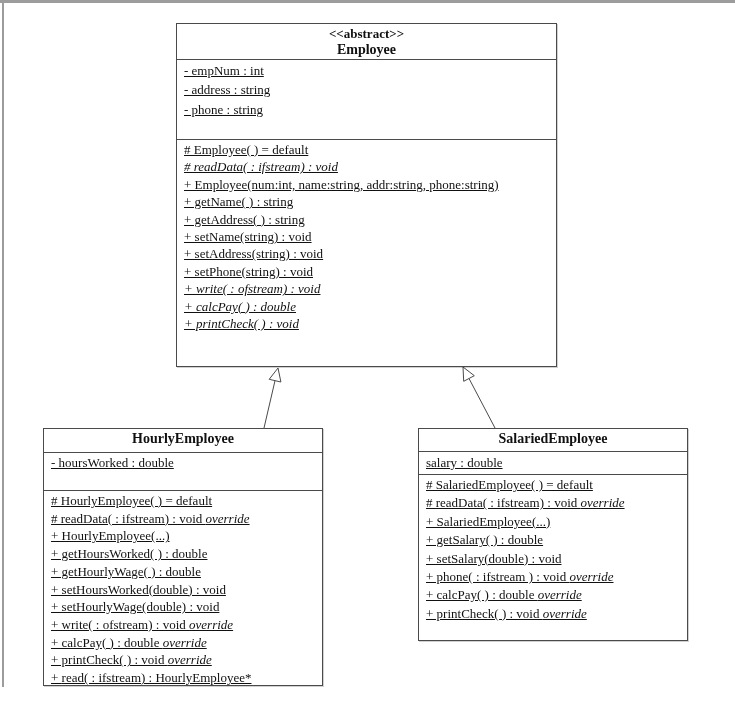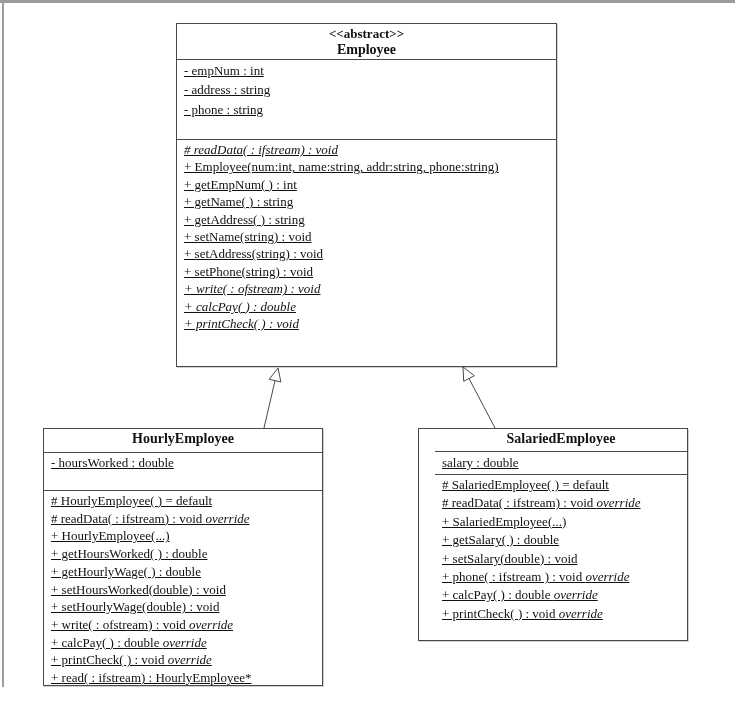--- a/index.html
+++ b/index.html
@@ -35,21 +35,21 @@
   #box-employee .attrs   { height:78px; line-height:19.4px; }
   #box-employee .methods { height:227px; line-height:17.4px; }
 
   
   #box-hourly { left:43px; top:428px; width:280px; height:258px; }
   #box-hourly .title   { height:21px; }
   #box-hourly .attrs   { height:36px; line-height:17.8px; }
   #box-hourly .methods { height:196px; line-height:17.7px; }
 
   
-  #box-salaried { left:418px; top:428px; width:270px; height:213px;padding-left:16px; }
+  #box-salaried { left:418px; top:428px; width:270px; height:213px; }
   #box-salaried .title   { height:20px; }
   #box-salaried .attrs   { height:21px; line-height:19px; }
   #box-salaried .methods { height:167px; line-height:18.4px; }
 
   #relations { position:absolute; left:0; top:0; pointer-events:none; }
 </style>
 </head>
 <body>
 
 <div id="page">
@@ -72,23 +72,23 @@
     <div class="title">
       <div class="stereotype">&lt;&lt;abstract&gt;&gt;</div>
       <div class="cname">Employee</div>
     </div>
     <div class="compartment attrs">
         <div class="line"><span class="s-r">- empNum : int</span></div>
         <div class="line"><span class="s-r">- address : string</span></div>
         <div class="line"><span class="s-r">- phone : string</span></div>
       </div>
     <div class="compartment methods">
+        <div class="line"><span class="s-r"># Employee( ) = default</span></div>
         <div class="line"><span class="s-i"># readData( : ifstream) : void</span></div>
         <div class="line"><span class="s-r">+ Employee(num:int, name:string, addr:string, phone:string)</span></div>
-        <div class="line"><span class="s-r">+ getEmpNum( ) : int</span></div>
         <div class="line"><span class="s-r">+ getName( ) : string</span></div>
         <div class="line"><span class="s-r">+ getAddress( ) : string</span></div>
         <div class="line"><span class="s-r">+ setName(string) : void</span></div>
         <div class="line"><span class="s-r">+ setAddress(string) : void</span></div>
         <div class="line"><span class="s-r">+ setPhone(string) : void</span></div>
         <div class="line"><span class="s-i">+ write( : ofstream) : void</span></div>
         <div class="line"><span class="s-i">+ calcPay( ) : double</span></div>
         <div class="line"><span class="s-i">+ printCheck( ) : void</span></div>
       </div>
   </div>

